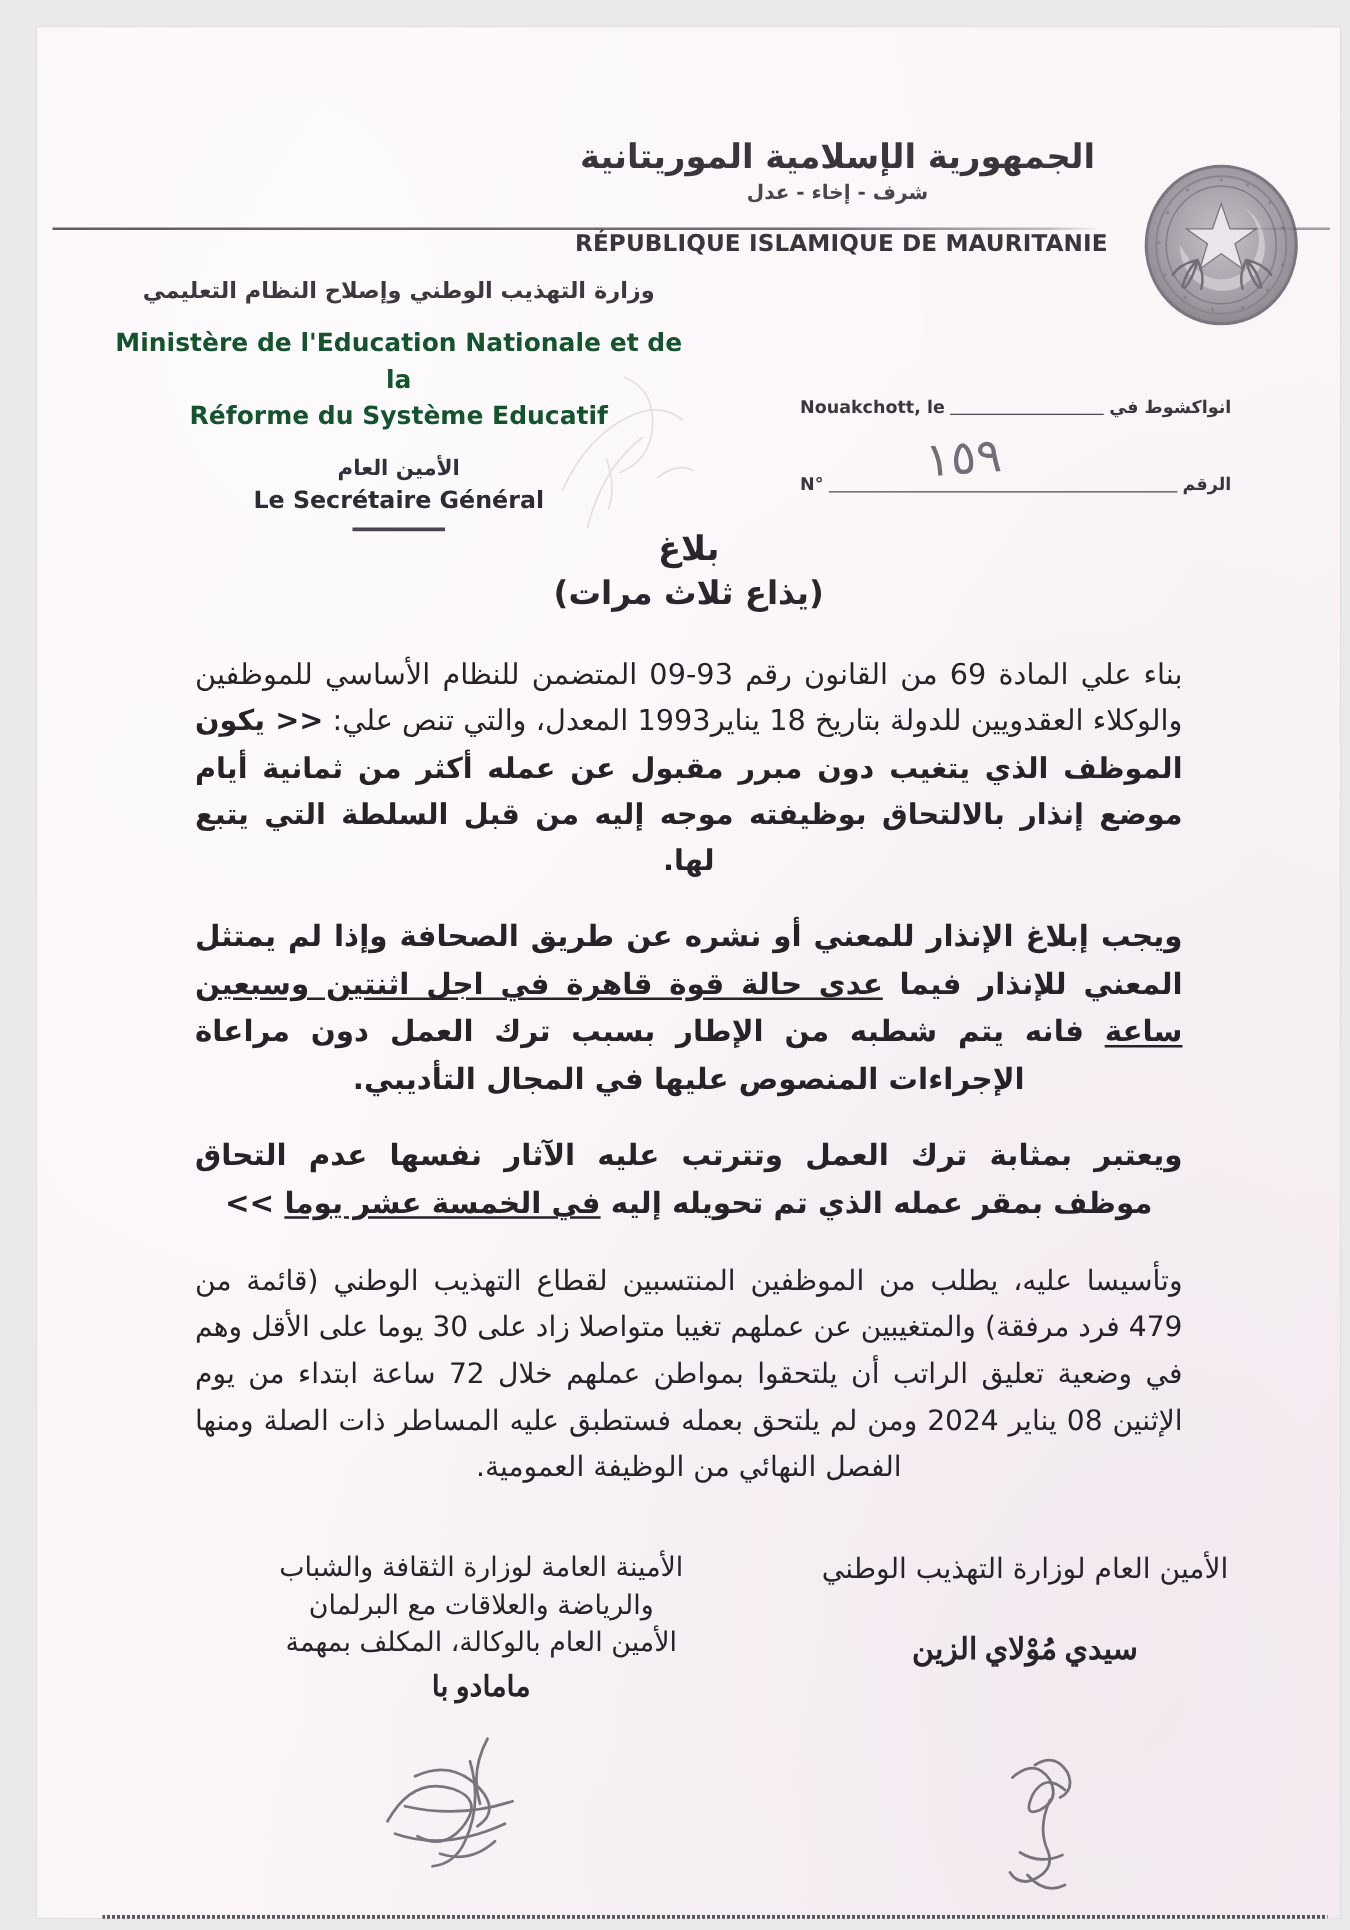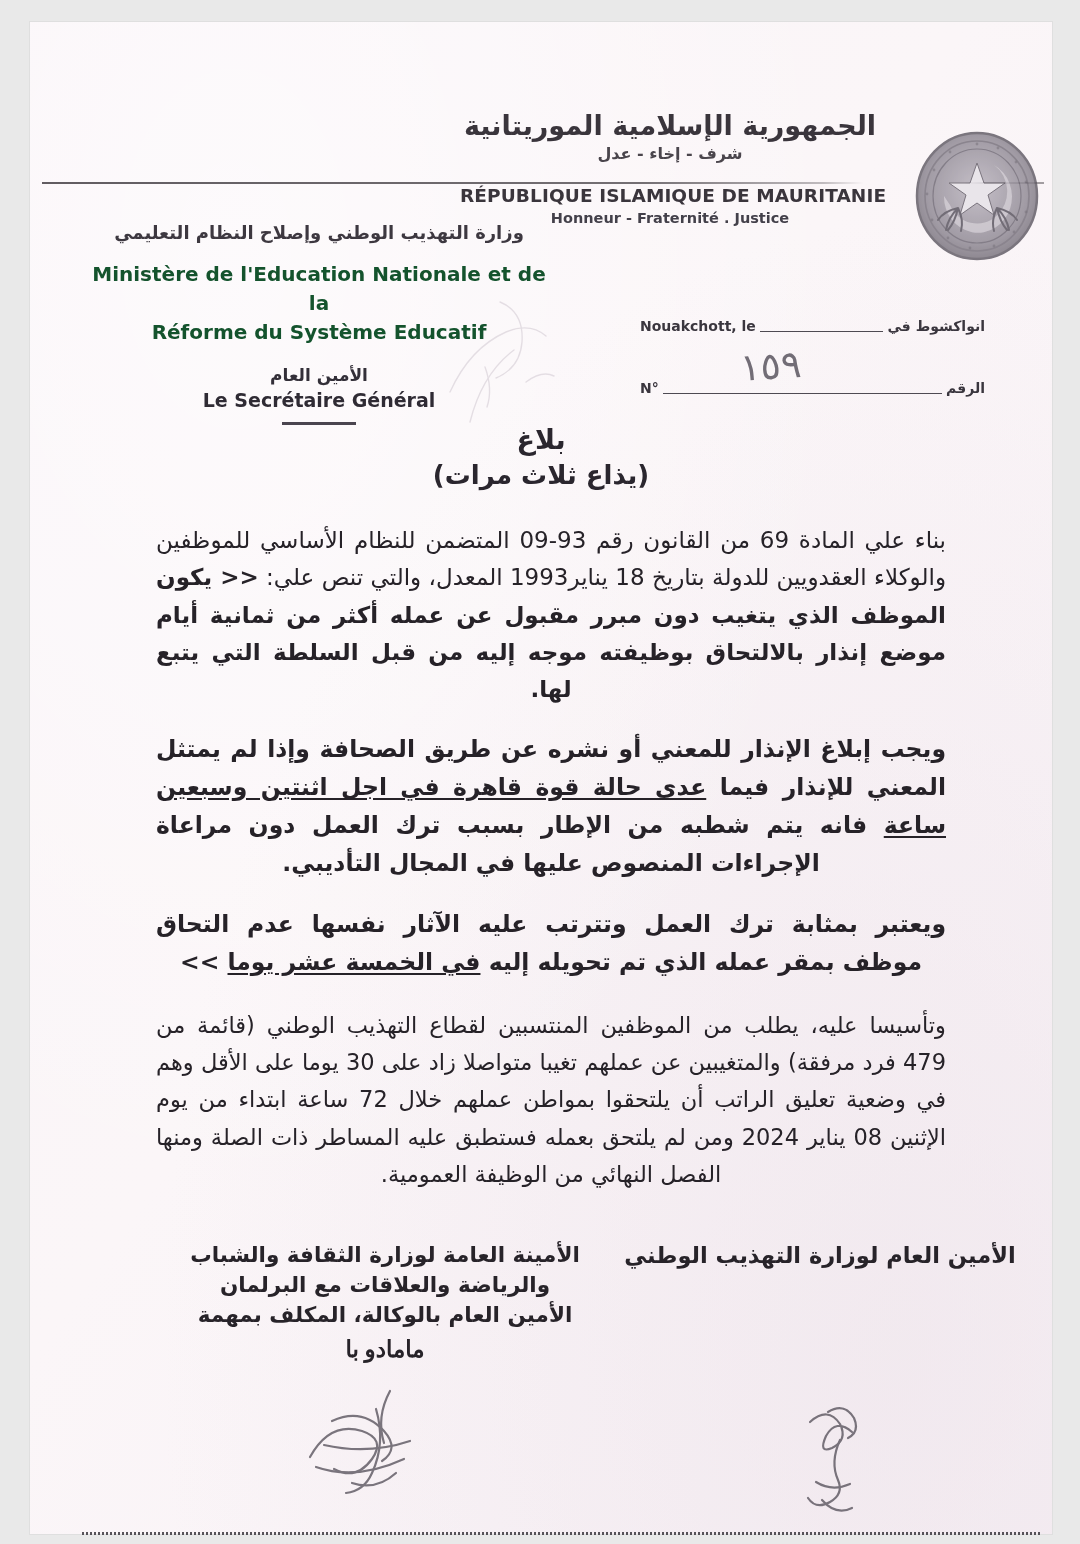--- a/index.html
+++ b/index.html
@@ -18,20 +18,21 @@
 
   
   #page-sheet {
     position: absolute;
     left: 30px;
     top: 22px;
     width: 1022px;
     height: 1512px;
     background: #fbf6f8;
     box-shadow: 0 0 0 1px rgba(0,0,0,0.04);
+    padding-left: 20px;
   }
   
   #page-sheet::before {
     content: "";
     position: absolute;
     inset: 0;
     background:
       radial-gradient(ellipse at 20% 15%, rgba(255,255,255,0.55) 0%, rgba(255,255,255,0) 55%),
       radial-gradient(ellipse at 85% 88%, rgba(235,225,232,0.5) 0%, rgba(255,255,255,0) 60%),
       linear-gradient(125deg, rgba(250,244,248,1) 0%, rgba(251,246,248,1) 45%, rgba(247,240,245,1) 100%);
@@ -262,21 +263,21 @@
     direction: rtl;
   }
   .sign-col {
     width: 400px;
     text-align: center;
     color: #272329;
   }
   .sign-col.left { width: 430px; }
   .sign-title {
     font-size: 22.5px;
-    font-weight: bold;
+    font-weight: normal;
     line-height: 1.38;
   }
   .sign-title.small { font-size: 21.5px; line-height: 1.4; }
   .sign-name {
     font-size: 24px;
     font-weight: bold;
     margin-top: 34px;
     font-family: Liberation Serif, serif;
   }
   .sign-name.left-name { margin-top: 6px; font-size: 23px; }
@@ -324,21 +325,20 @@
 
 <div id="page-sheet">
   <div class="sheet-inner">
 
     <div class="rule-full"></div>
 
     <div class="state-block">
       <div class="state-ar">الجمهورية الإسلامية الموريتانية</div>
       <div class="state-ar-sub">شرف - إخاء - عدل</div>
       <div class="state-fr">RÉPUBLIQUE ISLAMIQUE DE MAURITANIE</div>
-      <div class="state-fr-sub">Honneur - Fraternité . Justice</div>
     </div>
 
     <div class="seal">
       <svg viewBox="0 0 126 132" xmlns="http://www.w3.org/2000/svg">
         <defs>
           <radialGradient id="sealg" cx="50%" cy="45%" r="60%">
             <stop offset="0%" stop-color="#b9b3bd"></stop>
             <stop offset="70%" stop-color="#8e8893"></stop>
             <stop offset="100%" stop-color="#6e6872"></stop>
           </radialGradient>
@@ -415,20 +415,21 @@
       <p class="para p3">
         <span>ويعتبر بمثابة ترك العمل وتترتب عليه الآثار نفسها عدم التحاق موظف بمقر عمله الذي تم تحويله إليه </span><span class="uline">في الخمسة عشر يوما</span><span class="chev"> &gt;&gt;</span>
       </p>
 
       <p class="para p4">وتأسيسا عليه، يطلب من الموظفين المنتسبين لقطاع التهذيب الوطني (قائمة من 479 فرد مرفقة) والمتغيبين عن عملهم تغيبا متواصلا زاد على 30 يوما على الأقل وهم في وضعية تعليق الراتب أن يلتحقوا بمواطن عملهم خلال 72 ساعة ابتداء من يوم الإثنين 08 يناير 2024 ومن لم يلتحق بعمله فستطبق عليه المساطر ذات الصلة ومنها الفصل النهائي من الوظيفة العمومية.</p>
     </div>
 
     <div class="sign-row">
       <div class="sign-col right">
         <div class="sign-title">الأمين العام لوزارة التهذيب الوطني</div>
+        <div class="sign-name">سيدي مُوْلاي الزين</div>
       </div>
       <div class="sign-col left">
         <div class="sign-title small">الأمينة العامة لوزارة الثقافة والشباب</div>
         <div class="sign-title small">والرياضة والعلاقات مع البرلمان</div>
         <div class="sign-title small">الأمين العام بالوكالة، المكلف بمهمة</div>
         <div class="sign-name left-name">مامادو با</div>
       </div>
     </div>
 
     <div class="scribble" style="left:740px; top:1370px;">

